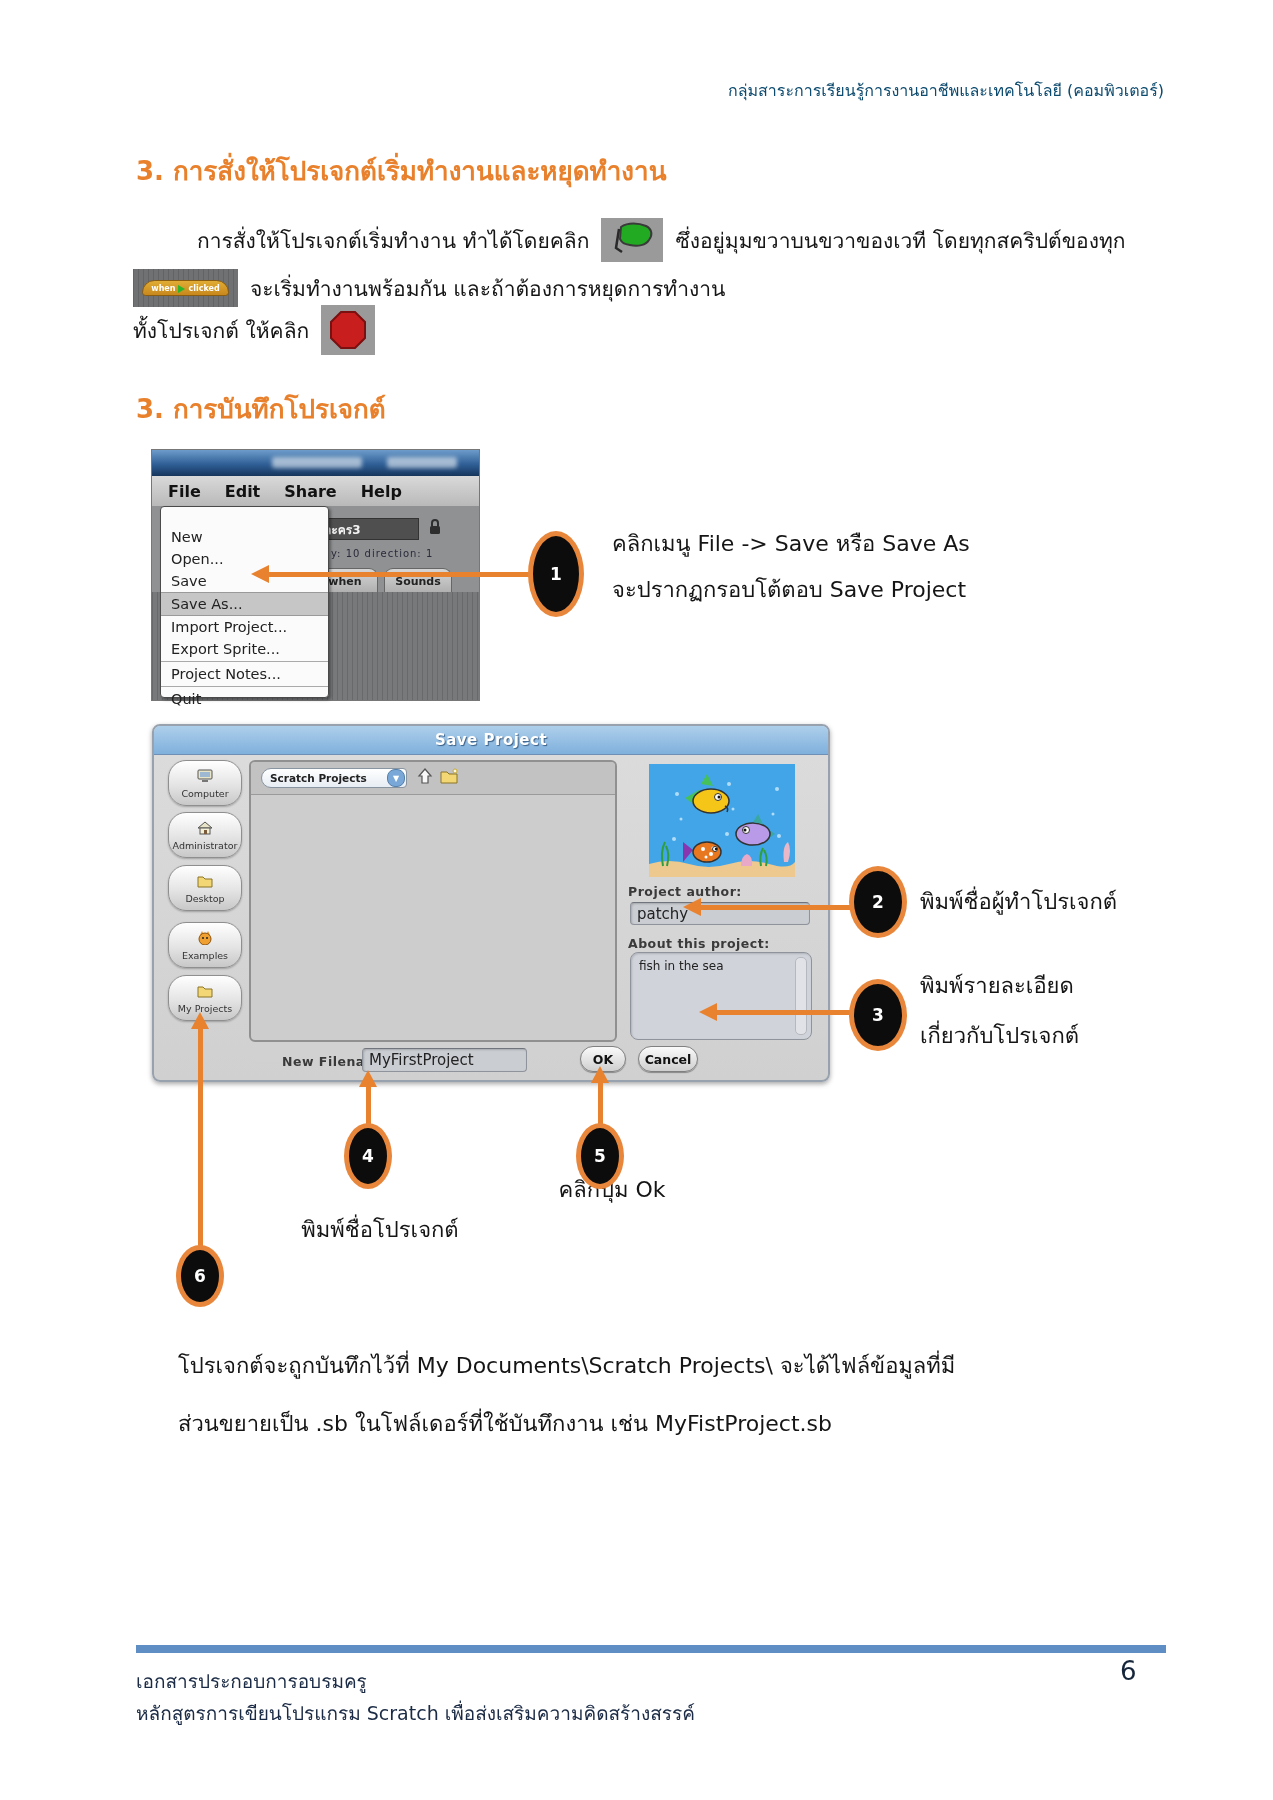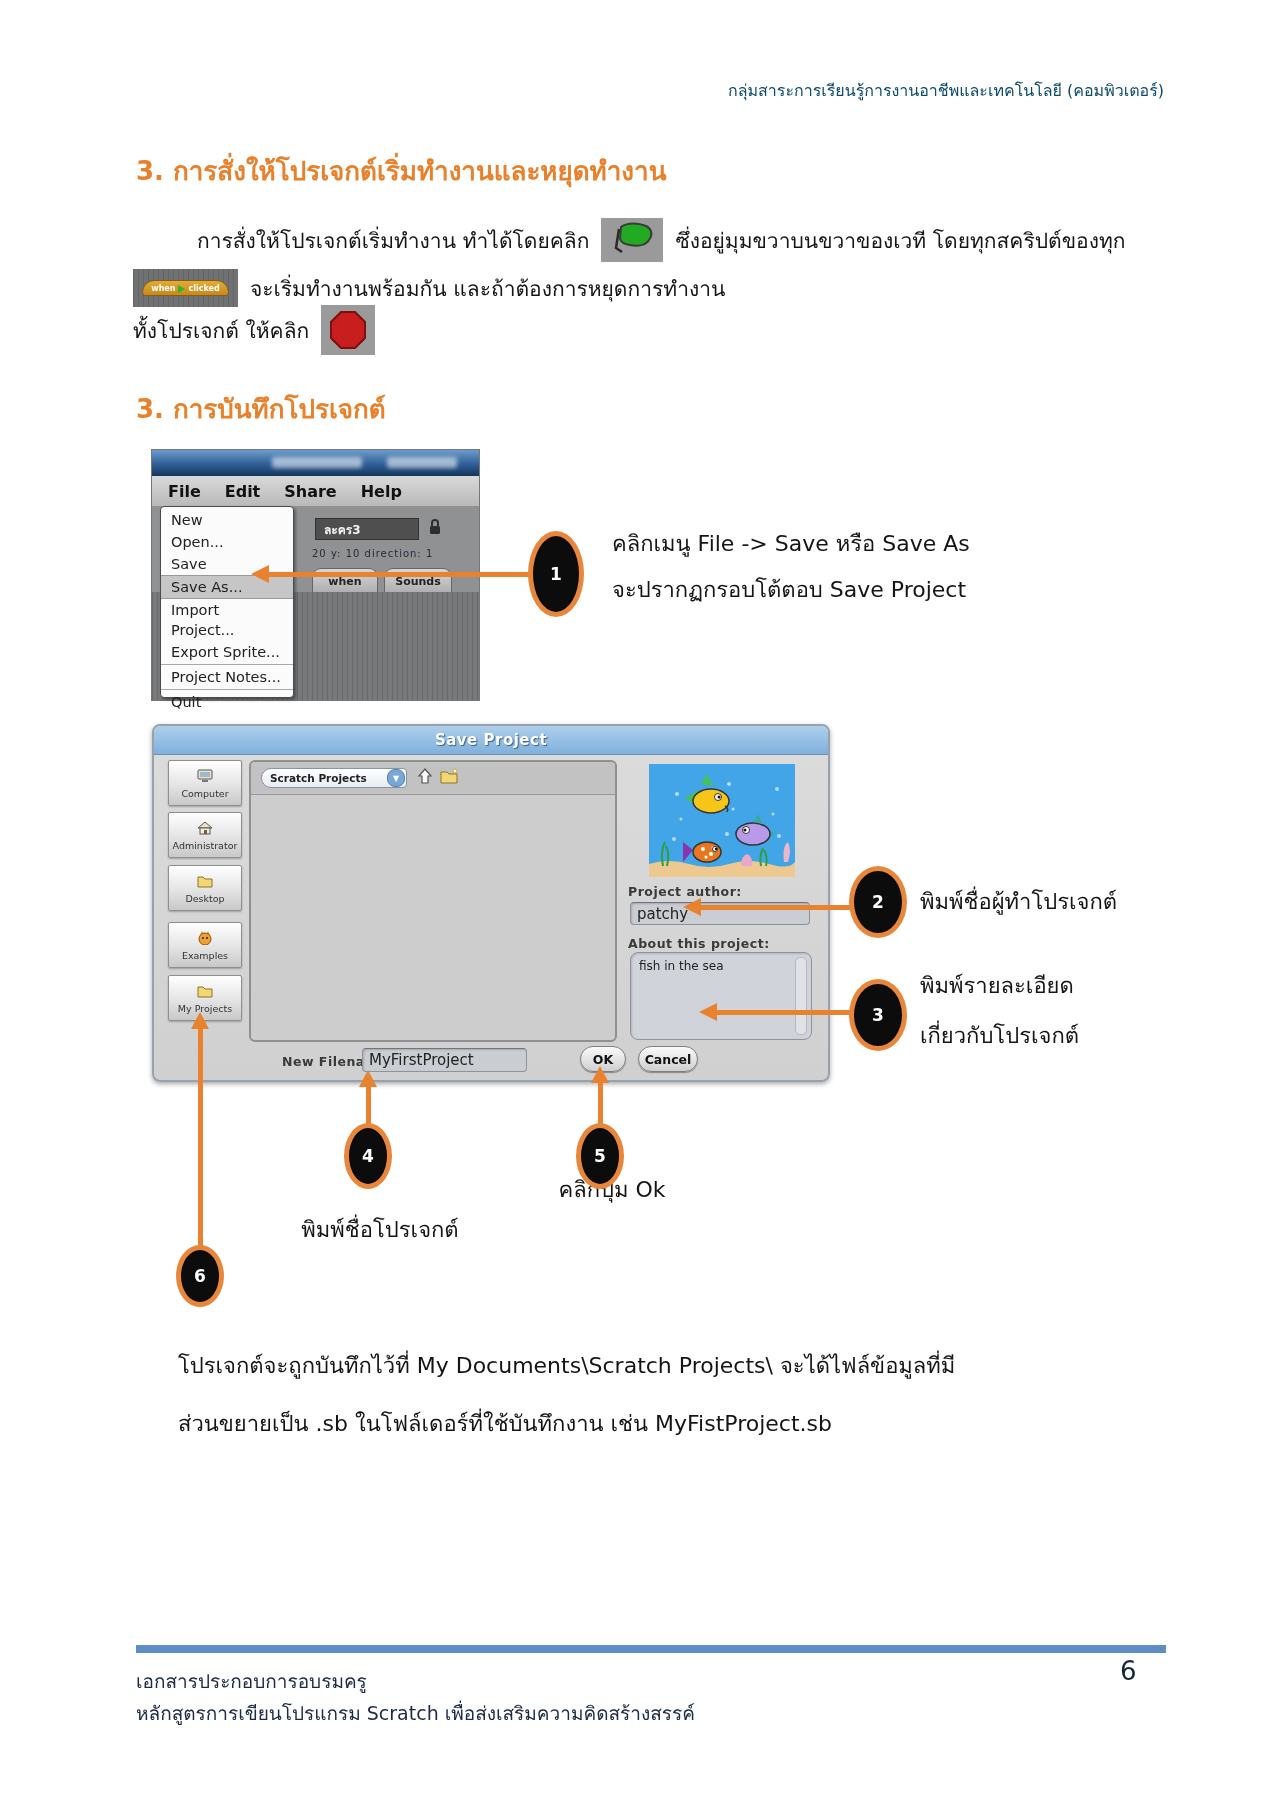--- a/index.html
+++ b/index.html
@@ -19,22 +19,22 @@
      background-image:repeating-linear-gradient(90deg,rgba(0,0,0,.12) 0 1px,transparent 1px 5px);}
   .hat{background:linear-gradient(#e0ac35,#c8881c);border:1px solid #8a5c10;border-radius:14px 14px 4px 4px;
        padding:3px 8px 2px 8px;display:flex;align-items:center;gap:3px;color:#fff;font-size:8px;font-weight:bold;}
   .miniflag{width:0;height:0;border-left:7px solid #2bb52b;border-top:4px solid transparent;border-bottom:4px solid transparent;}
   
   #shot{left:152px;top:450px;width:327px;height:250px;background:#8f9193;box-shadow:0 0 0 1px #777;}
   .shot-title{left:0;top:0;width:327px;height:26px;background:linear-gradient(180deg,#6d9ccb 0%,#2f5f96 55%,#16355c 100%);overflow:hidden;}
   .blob{position:absolute;background:rgba(255,255,255,.55);border-radius:3px;filter:blur(2px);}
   .shot-menubar{left:0;top:26px;width:327px;height:30px;background:linear-gradient(#d9d9d9,#b9b9b9);
       display:flex;align-items:center;gap:24px;padding-left:16px;box-sizing:border-box;font-size:16px;font-weight:600;color:#111;}
-  .menu-panel{left:8px;top:56px;width:134px;height:192px;background:#fbfbfb;border:1px solid #4a4a4a;border-radius:4px;
-      box-shadow:2px 2px 3px rgba(0,0,0,.35);font-size:14.5px;color:#222;padding-top:2px;box-sizing:border-box;}
+  .menu-panel{left:8px;top:56px;width:169px;height:192px;background:#fbfbfb;border:1px solid #4a4a4a;border-radius:4px;
+      box-shadow:2px 2px 3px rgba(0,0,0,.35);font-size:14.5px;color:#222;padding-top:19px;box-sizing:border-box;}
   .menu-item{padding:1px 10px;line-height:20px;}
   .menu-item.hl{background:#c6c6c6;border-top:1px solid #9a9a9a;border-bottom:1px solid #9a9a9a;}
   .menu-sep{height:1px;background:#aaa;margin:1px 0;}
   .spritefield{left:163px;top:68px;width:104px;height:22px;background:#4f4f4f;color:#f3f3f3;font-size:12px;font-weight:bold;
       display:flex;align-items:center;padding-left:8px;box-sizing:border-box;border:1px solid #333;}
   .spriteinfo{left:160px;top:98px;font-size:10px;color:#2a2a3a;filter:blur(.4px);letter-spacing:1px;}
   .tab{top:118px;height:24px;background:linear-gradient(#d6d6d6,#aeaeae);border:1px solid #666;border-bottom:none;
       border-radius:9px 9px 0 0;font-size:11px;font-weight:bold;color:#222;display:flex;align-items:center;justify-content:center;}
   .scripts{left:0;top:142px;width:327px;height:108px;background:#77797b;
       background-image:repeating-linear-gradient(90deg,rgba(0,0,0,.13) 0 1px,transparent 1px 5px);}
@@ -44,21 +44,21 @@
   .oline{background:#e8822f;z-index:25;}
   .ah-left{width:0;height:0;border-top:9px solid transparent;border-bottom:9px solid transparent;border-right:18px solid #e8822f;z-index:25;}
   .ah-up{width:0;height:0;border-left:9px solid transparent;border-right:9px solid transparent;border-bottom:17px solid #e8822f;z-index:25;}
   .ctext{font-size:22px;color:#151515;white-space:nowrap;}
   
   #dlg{left:152px;top:724px;width:678px;height:358px;background:linear-gradient(#dcdcdc,#d0d0d0);
       border:2px solid #98a2ae;border-radius:8px;box-shadow:0 2px 5px rgba(0,0,0,.35);box-sizing:border-box;}
   .dlg-title{left:0;top:0;right:0;height:28px;background:linear-gradient(#aecfeb,#7fb0dc);border-radius:6px 6px 0 0;
       border-bottom:1px solid #6f90b4;display:flex;align-items:center;justify-content:center;
       color:#fff;font-size:15px;font-weight:bold;letter-spacing:.5px;text-shadow:1px 1px 1px #3a5f86;}
-  .sbtn{left:14px;width:72px;height:44px;border:1px solid #8f8f8f;border-radius:2px;
+  .sbtn{left:14px;width:72px;height:44px;border:1px solid #8f8f8f;border-radius:18px;
       background:linear-gradient(180deg,#ffffff 0%,#e4e4e4 55%,#c8c8c8 100%);box-shadow:0 1px 2px rgba(0,0,0,.25);
       display:flex;flex-direction:column;align-items:center;justify-content:center;gap:1px;}
   .sbtn .lbl{font-size:9.5px;color:#333;}
   .browser{left:95px;top:34px;width:368px;height:282px;background:#cdcdcd;border:2px solid #909090;border-radius:6px;box-sizing:border-box;}
   .browser-head{left:0;top:0;right:0;height:32px;background:#c2c2c2;border-bottom:1px solid #9a9a9a;border-radius:4px 4px 0 0;}
   .dropdown{left:10px;top:6px;width:146px;height:20px;background:linear-gradient(#ffffff,#e7edf4);border:1px solid #88949f;
       border-radius:10px 4px 4px 10px;display:flex;align-items:center;box-sizing:border-box;}
   .dropdown .dtext{flex:1;font-size:10.5px;font-weight:bold;color:#222;padding-left:8px;}
   .dbtn{width:16px;height:16px;border-radius:8px;background:#79a8d8;border:1px solid #5580aa;margin-right:1px;
       display:flex;align-items:center;justify-content:center;color:#fff;font-size:8px;}

